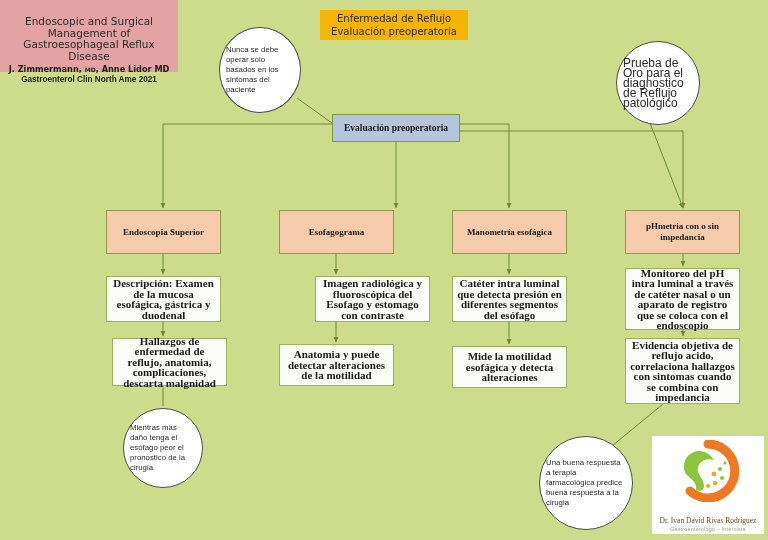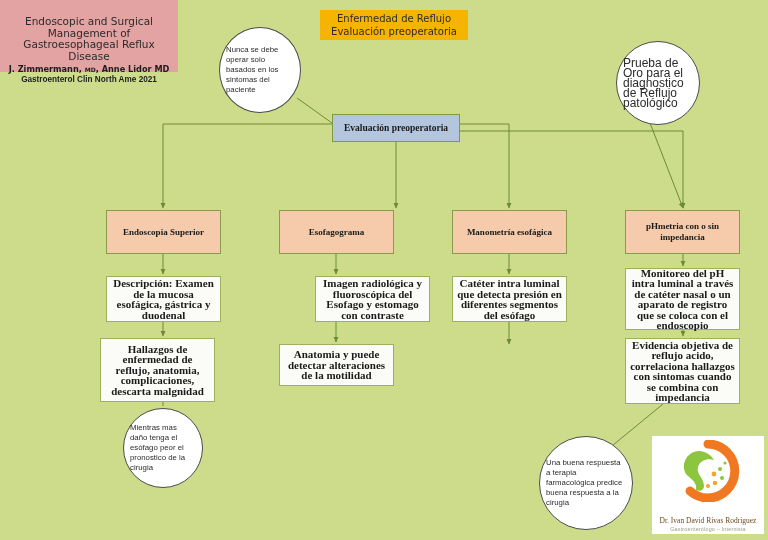--- a/index.html
+++ b/index.html
@@ -190,21 +190,21 @@
     line-height: 10.5px;
     color: #1a1a1a;
     box-sizing: border-box;
     padding: 2px 4px;
   }
   #detail-endo-1 { left: 106px; top: 276px; width: 115px; height: 46px; }
   #detail-esof-1 { left: 279px; top: 276px; width: 115px; height: 46px; margin-left: 36px; }
   #detail-mano-1 { left: 452px; top: 276px; width: 115px; height: 46px; }
   #detail-ph-1   { left: 625px; top: 268px; width: 115px; height: 62px; }
 
-  #detail-endo-2 { left: 100px; top: 338px; width: 115px; height: 64px; }
+  #detail-endo-2 { left: 112px; top: 338px; width: 115px; height: 48px; }
   #detail-esof-2 { left: 279px; top: 344px; width: 115px; height: 42px; }
   #detail-mano-2 { left: 452px; top: 346px; width: 115px; height: 42px; }
   #detail-ph-2   { left: 625px; top: 338px; width: 115px; height: 66px; }
 
   
   .logo-box {
     position: absolute;
     left: 652px;
     top: 436px;
     width: 112px;
@@ -322,20 +322,23 @@
   </div>
   <div class="detail-box" id="detail-ph-1">
     <span>Monitoreo del pH intra luminal a través de catéter nasal o un aparato de registro que se coloca con el endoscopio</span>
   </div>
 
   <div class="detail-box" id="detail-endo-2">
     <span>Hallazgos de enfermedad de reflujo, anatomia, complicaciones, descarta malgnidad</span>
   </div>
   <div class="detail-box" id="detail-esof-2">
     <span>Anatomia y puede detectar alteraciones de la motilidad</span>
+  </div>
+  <div class="detail-box" id="detail-mano-2">
+    <span>Mide la motilidad esofágica y detecta alteraciones</span>
   </div>
   <div class="detail-box" id="detail-ph-2">
     <span>Evidencia objetiva de reflujo acido, correlaciona hallazgos con sintomas cuando se combina con impedancia</span>
   </div>
 
   <div class="logo-box">
     <svg width="76" height="62" viewBox="0 0 76 62">
       <path d="M38,4 A27,27 0 1,1 37.5,58 A27,27 0 0,1 20,51" fill="none" stroke="#f07822" stroke-width="9" stroke-linecap="round"></path>
       <path d="M24,12 C13,16 11,30 18,36 C24,41 27,44 26,50 C30,52 34,50 34,46
                C34,38 26,34 28,27 C30,20 38,18 44,20 C40,13 31,9 24,12 Z" fill="#8cc63f"></path>

